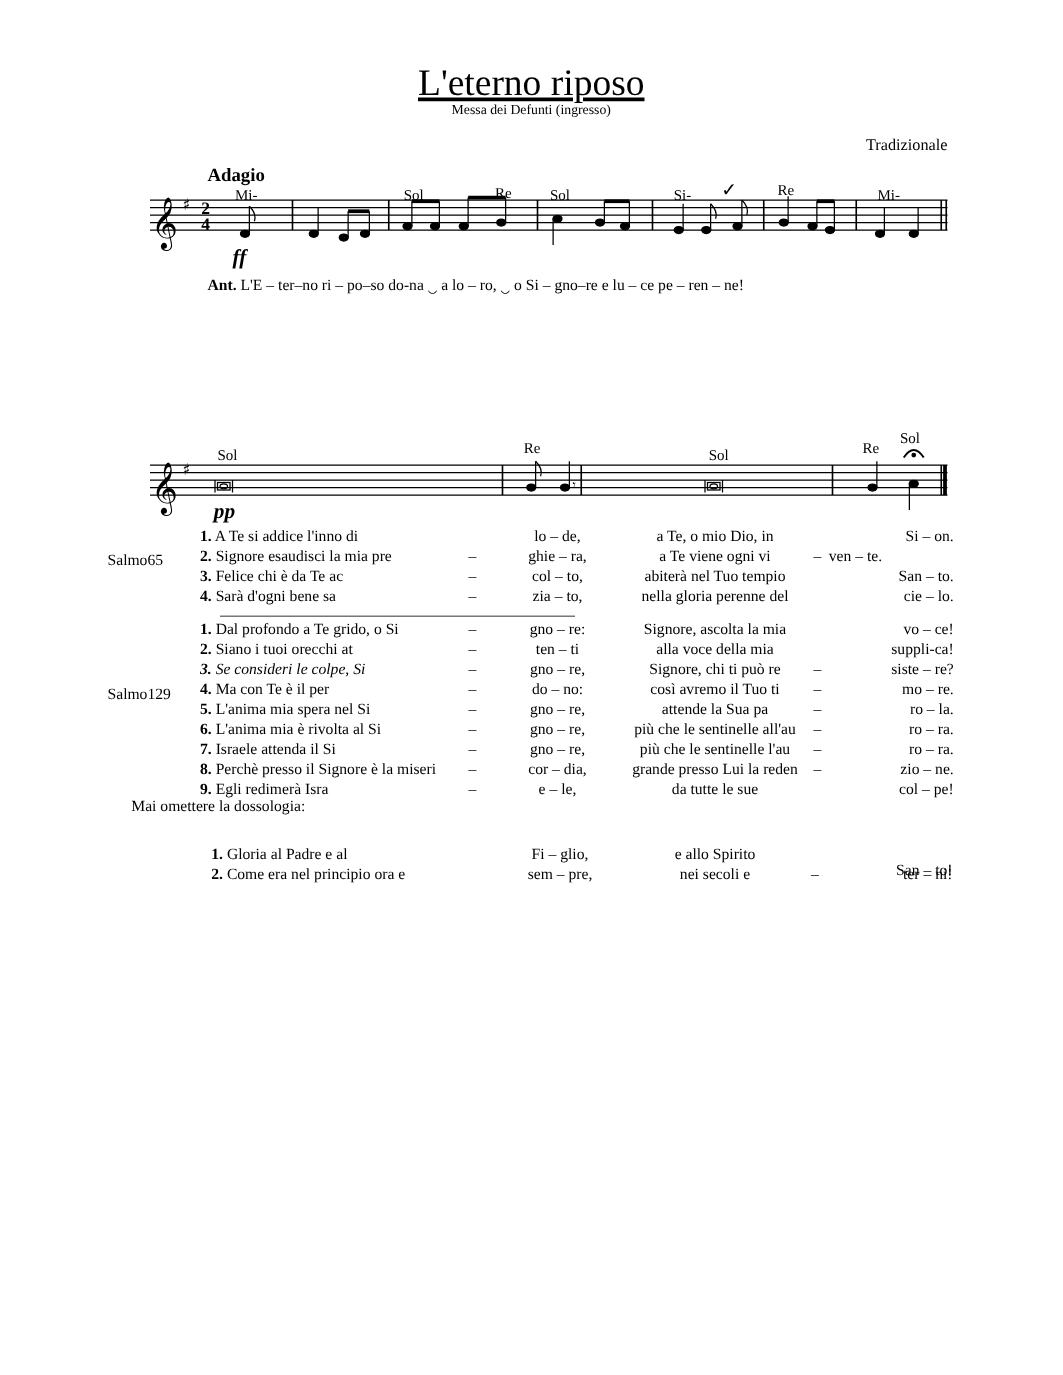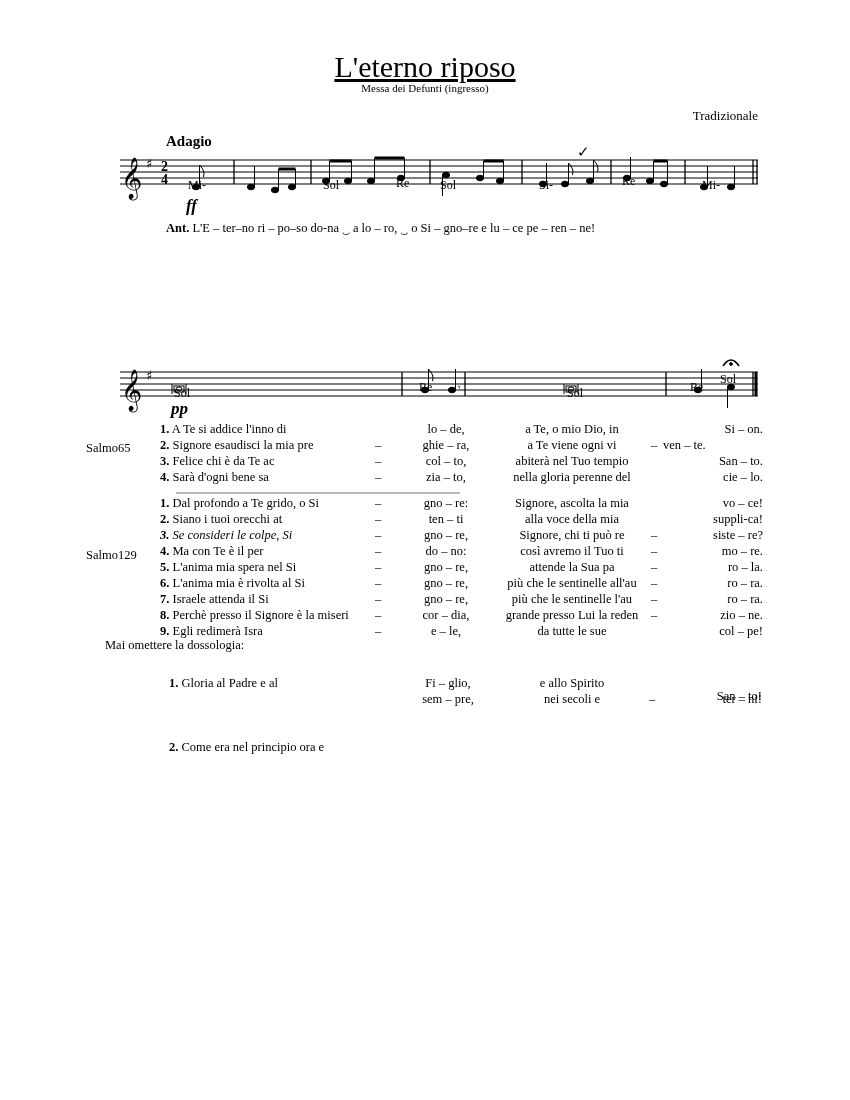--- a/index.html
+++ b/index.html
@@ -3,21 +3,21 @@
 <meta charset="utf-8">
 <style>
   html, body { margin:0; padding:0; background:#fff; }
   body { width:850px; height:1100px; position:relative; overflow:hidden;
          font-family:"DejaVu Serif","Liberation Serif",serif; color:#000; }
   .abs { position:absolute; white-space:nowrap; }
   .title { left:0; width:850px; top:50px; text-align:center; font-size:30px; font-family:"Liberation Serif",serif;text-decoration:underline; }
   .subtitle { left:0; width:850px; top:82px; text-align:center; font-size:11px; font-family:"Liberation Serif",serif; }
   .composer { right:92px; top:108px; font-size:13px; font-family:"Liberation Serif",serif; }
   .tempo { left:166px; top:133px; font-size:15px; font-weight:bold; font-family:"Liberation Serif",serif; }
-  .chord { font-size:12px; font-family:"Liberation Serif",serif;margin-top:29px; }
+  .chord { font-size:12px; font-family:"Liberation Serif",serif; }
   .dyn { font-style:italic; font-weight:bold; font-size:17px; font-family:"Liberation Serif",serif; }
   .lyr { font-size:12.5px; font-family:"Liberation Serif",serif; }
   .vtext { font-size:12.5px; font-family:"Liberation Serif",serif; }
   .vtext b { font-weight:bold; }
   svg { position:absolute; left:0; top:0; }
 </style>
 </head>
 <body>
 
 <div class="abs title">L'eterno riposo</div>
@@ -279,19 +279,19 @@
 
 <div class="abs vtext" style="left:105px;top:638px;">Mai omettere la dossologia:</div>
 <div id="dox">
     <div>
       <div class="abs vtext" style="top: 676px; left: 169px;"><b>1.</b> Gloria al Padre e al</div>
       <div class="abs vtext" style="top: 676px; left: 403px; width: 90px; text-align: center;">Fi – glio,</div>
       <div class="abs vtext" style="top: 676px; left: 482px; width: 180px; text-align: center;">e allo Spirito</div>
       <div class="abs vtext" style="top: 676px; left: 662px; width: 100px; text-align: right; margin-top: 13px;">San – to!</div>
     </div>
     <div>
-      <div class="abs vtext" style="top: 692px; left: 169px; margin-top: 48px;"><b>2.</b> Come era nel principio ora e</div>
+      <div class="abs vtext" style="top: 692px; left: 169px;"><b>2.</b> Come era nel principio ora e</div>
       <div class="abs vtext" style="top: 692px; left: 403px; width: 90px; text-align: center;">sem – pre,</div>
       <div class="abs vtext" style="top: 692px; left: 482px; width: 180px; text-align: center;">nei secoli e</div>
       <div class="abs vtext" style="top: 692px; left: 642px; width: 20px; text-align: center;">–</div>
       <div class="abs vtext" style="top: 692px; left: 662px; width: 100px; text-align: right;">ter – ni!</div>
     </div>
   </div>
 
 </body></html>

